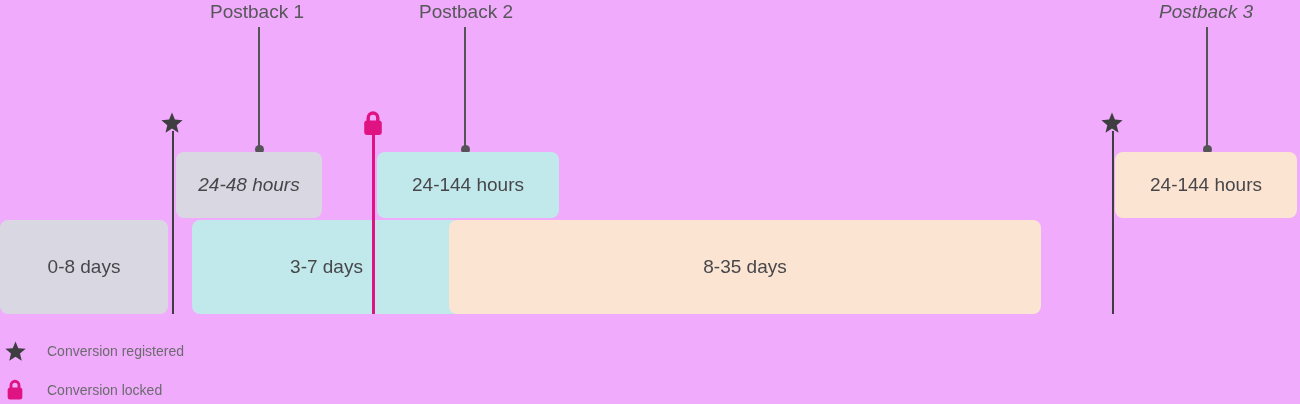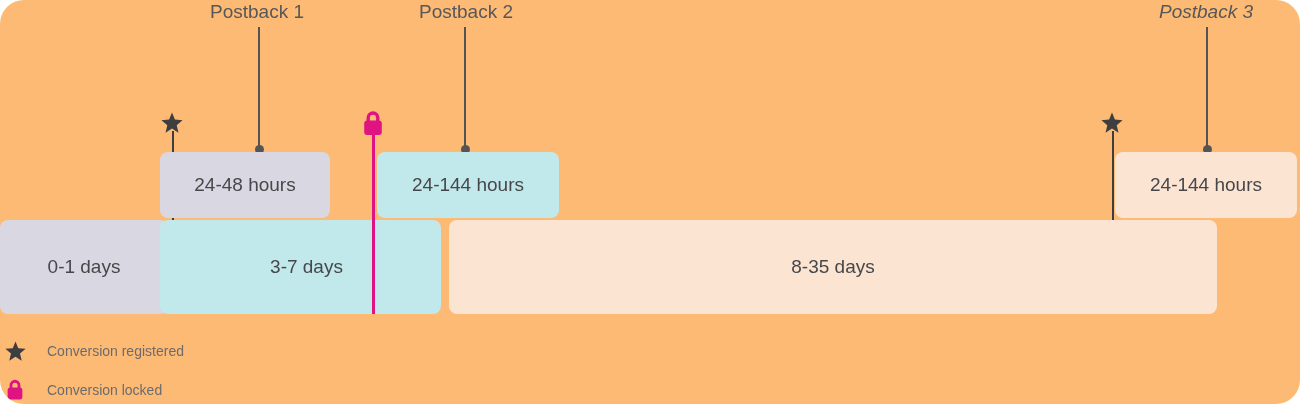--- a/index.html
+++ b/index.html
@@ -5,23 +5,22 @@
   html, body {
     margin: 0;
     padding: 0;
     background: #ffffff;
     font-family: "Liberation Sans", sans-serif;
   }
   .canvas {
     position: relative;
     width: 1300px;
     height: 404px;
-    background: #fdba74;
+    background: #f0abfc;
     overflow: hidden;
-    border-radius: 24px;
   }
   
   .pb-label {
     position: absolute;
     top: 1px;
     transform: translateX(-50%);
     font-size: 19px;
     color: #57575a;
     white-space: nowrap;
   }
@@ -94,26 +93,26 @@
     justify-content: center;
     font-size: 19px;
     color: #47474a;
     white-space: nowrap;
   }
   .row-top { top: 152px; height: 66px; }
   .row-bottom { top: 220px; height: 94px; }
   .lavender { background: #d9d8e2; }
   .cyan { background: #c1e9ec; }
   .peach { background: #fce4d3; }
-  .w1 { left: 160px; width: 170px; }
+  .w1 { left: 176px; width: 146px; font-style: italic; }
   .w2 { left: 377px; width: 182px; }
   .w3 { left: 1115px; width: 182px; }
   .p1 { left: 0px; width: 168px; }
-  .p2 { left: 160px; width: 269px; padding-left: 12px; }
-  .p3 { left: 449px; width: 768px; }
+  .p2 { left: 192px; width: 269px; }
+  .p3 { left: 449px; width: 592px; }
   
   .legend-row {
     position: absolute;
     left: 0;
     display: flex;
     align-items: center;
     height: 24px;
   }
   .lg1 { top: 339px; }
   .lg2 { top: 378px; }
@@ -169,21 +168,21 @@
     <span>24-48 hours</span>
   </div>
   <div class="box row-top cyan w2">
     <span>24-144 hours</span>
   </div>
   <div class="box row-top peach w3">
     <span>24-144 hours</span>
   </div>
 
   <div class="box row-bottom lavender p1">
-    <span>0-1 days</span>
+    <span>0-8 days</span>
   </div>
   <div class="box row-bottom cyan p2">
     <span>3-7 days</span>
   </div>
   <div class="box row-bottom peach p3">
     <span>8-35 days</span>
   </div>
 
   <div class="legend-row lg1">
     <span class="legend-icon">

